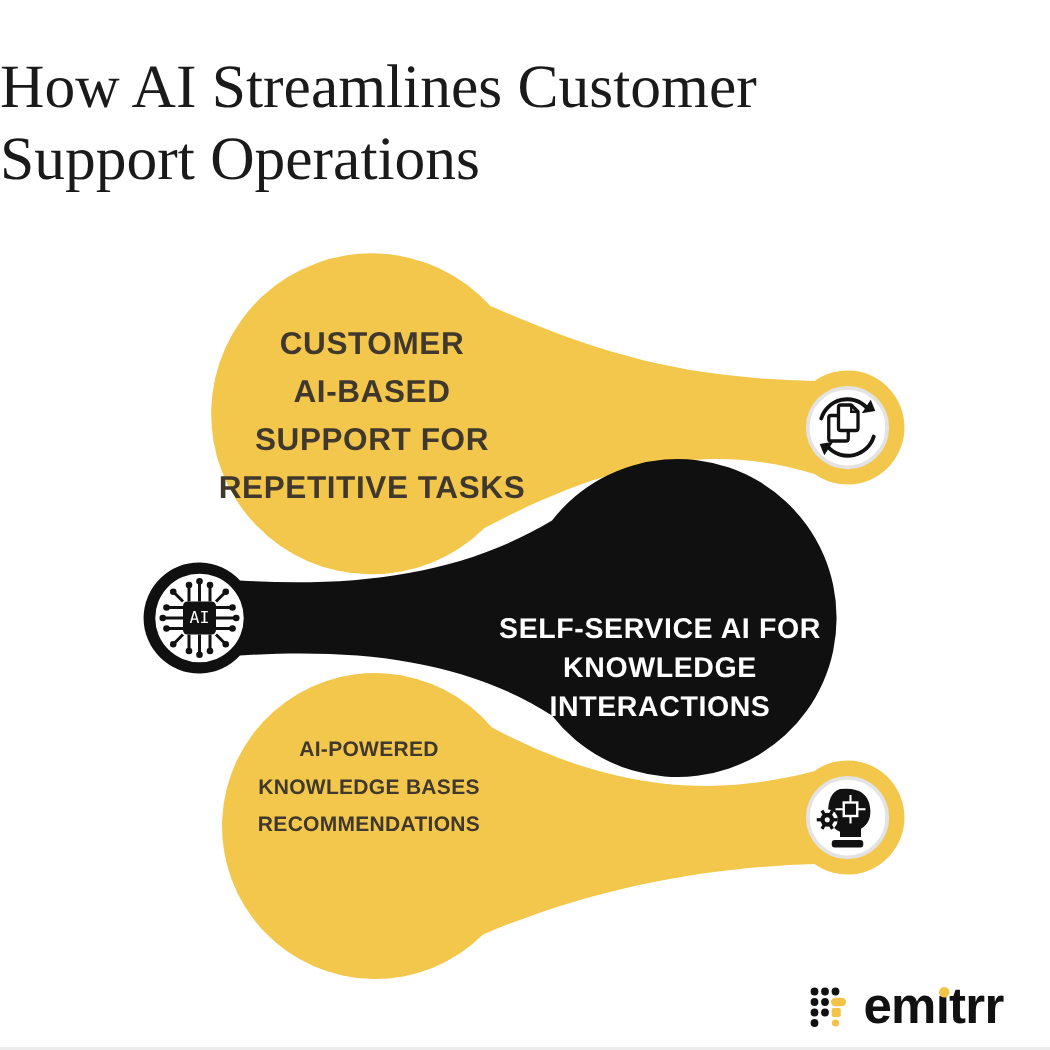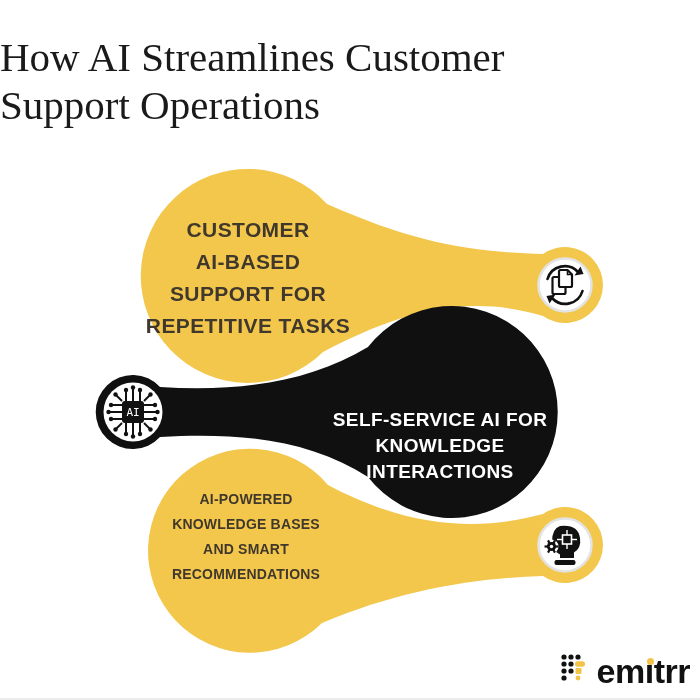--- a/index.html
+++ b/index.html
@@ -15,21 +15,21 @@
   }
   .title .tline{display:block;}
   .shapes{position:absolute;left:0;top:0;}
   .balloon-text{
     position:absolute;text-align:center;font-weight:700;color:#40382c;
   }
   #bt1{top:214px;left:118px;width:260px;font-size:21px;line-height:32px;letter-spacing:.4px;}
   #bt2{top:375px;left:310px;width:260px;font-size:19px;line-height:26px;color:#ffffff;letter-spacing:.4px;margin-top:32px;}
   #bt3{top:487px;left:114px;width:264px;font-size:14px;line-height:25px;letter-spacing:.2px;}
   .brand{
-    position:absolute;right:10px;bottom:12px;display:flex;gap:9px;
+    position:absolute;right:31px;bottom:12px;display:flex;align-items:center;gap:9px;
   }
   .brand-word{
     font-size:34px;font-weight:700;color:#111111;letter-spacing:-.5px;line-height:34px;
   }
   .brand-i{position:relative;display:inline-block;}
   .brand-i::after{
     content:"";position:absolute;top:4px;left:2px;width:7px;height:7px;
     background:#F2C347;border-radius:50%;
   }
   .bottom-line{
@@ -142,21 +142,20 @@
 
   <div class="balloon-text" id="bt2">
     <div>SELF-SERVICE AI FOR</div>
     <div>KNOWLEDGE</div>
     <div>INTERACTIONS</div>
   </div>
 
   <div class="balloon-text" id="bt3">
     <div>AI-POWERED</div>
     <div>KNOWLEDGE BASES</div>
-    <div>AND SMART</div>
     <div>RECOMMENDATIONS</div>
   </div>
 
   <div class="brand">
     <svg width="27" height="27" viewBox="0 0 27 27">
       <g fill="#111111">
         <circle cx="3" cy="3" r="2.6"></circle>
           <circle cx="10" cy="3" r="2.6"></circle>
           <circle cx="17" cy="3" r="2.6"></circle>
         <circle cx="3" cy="10" r="2.6"></circle>

